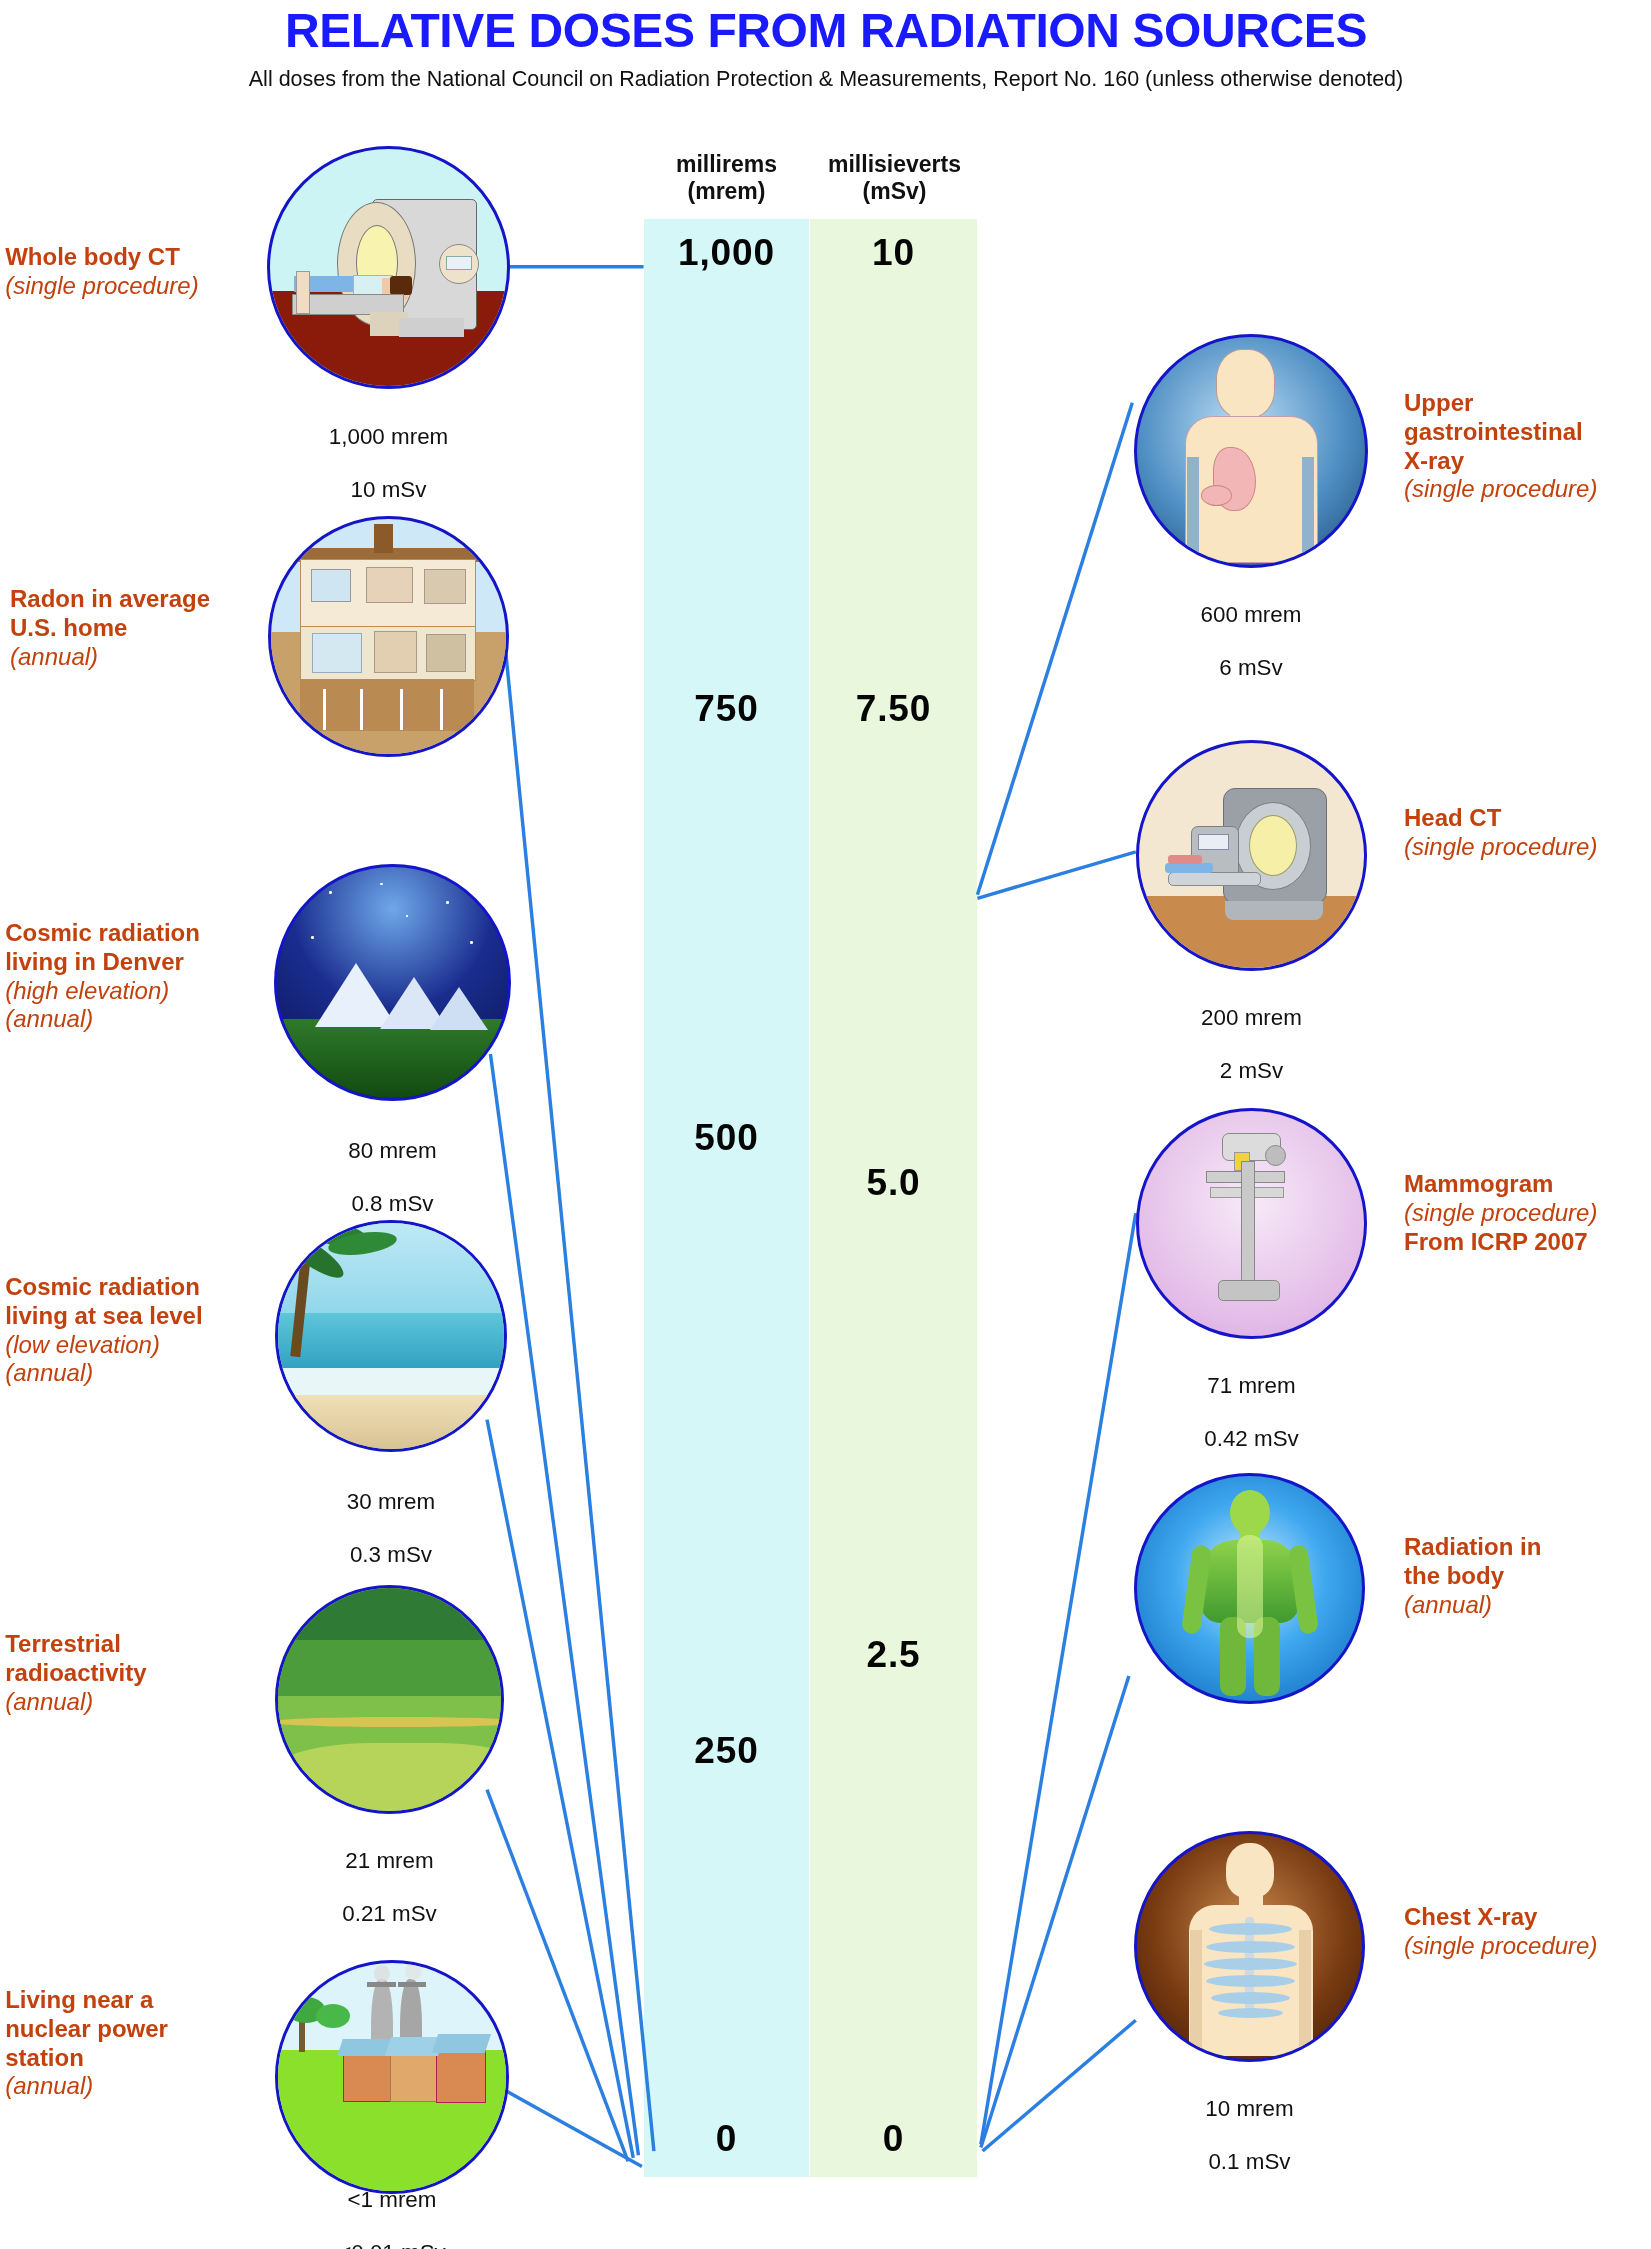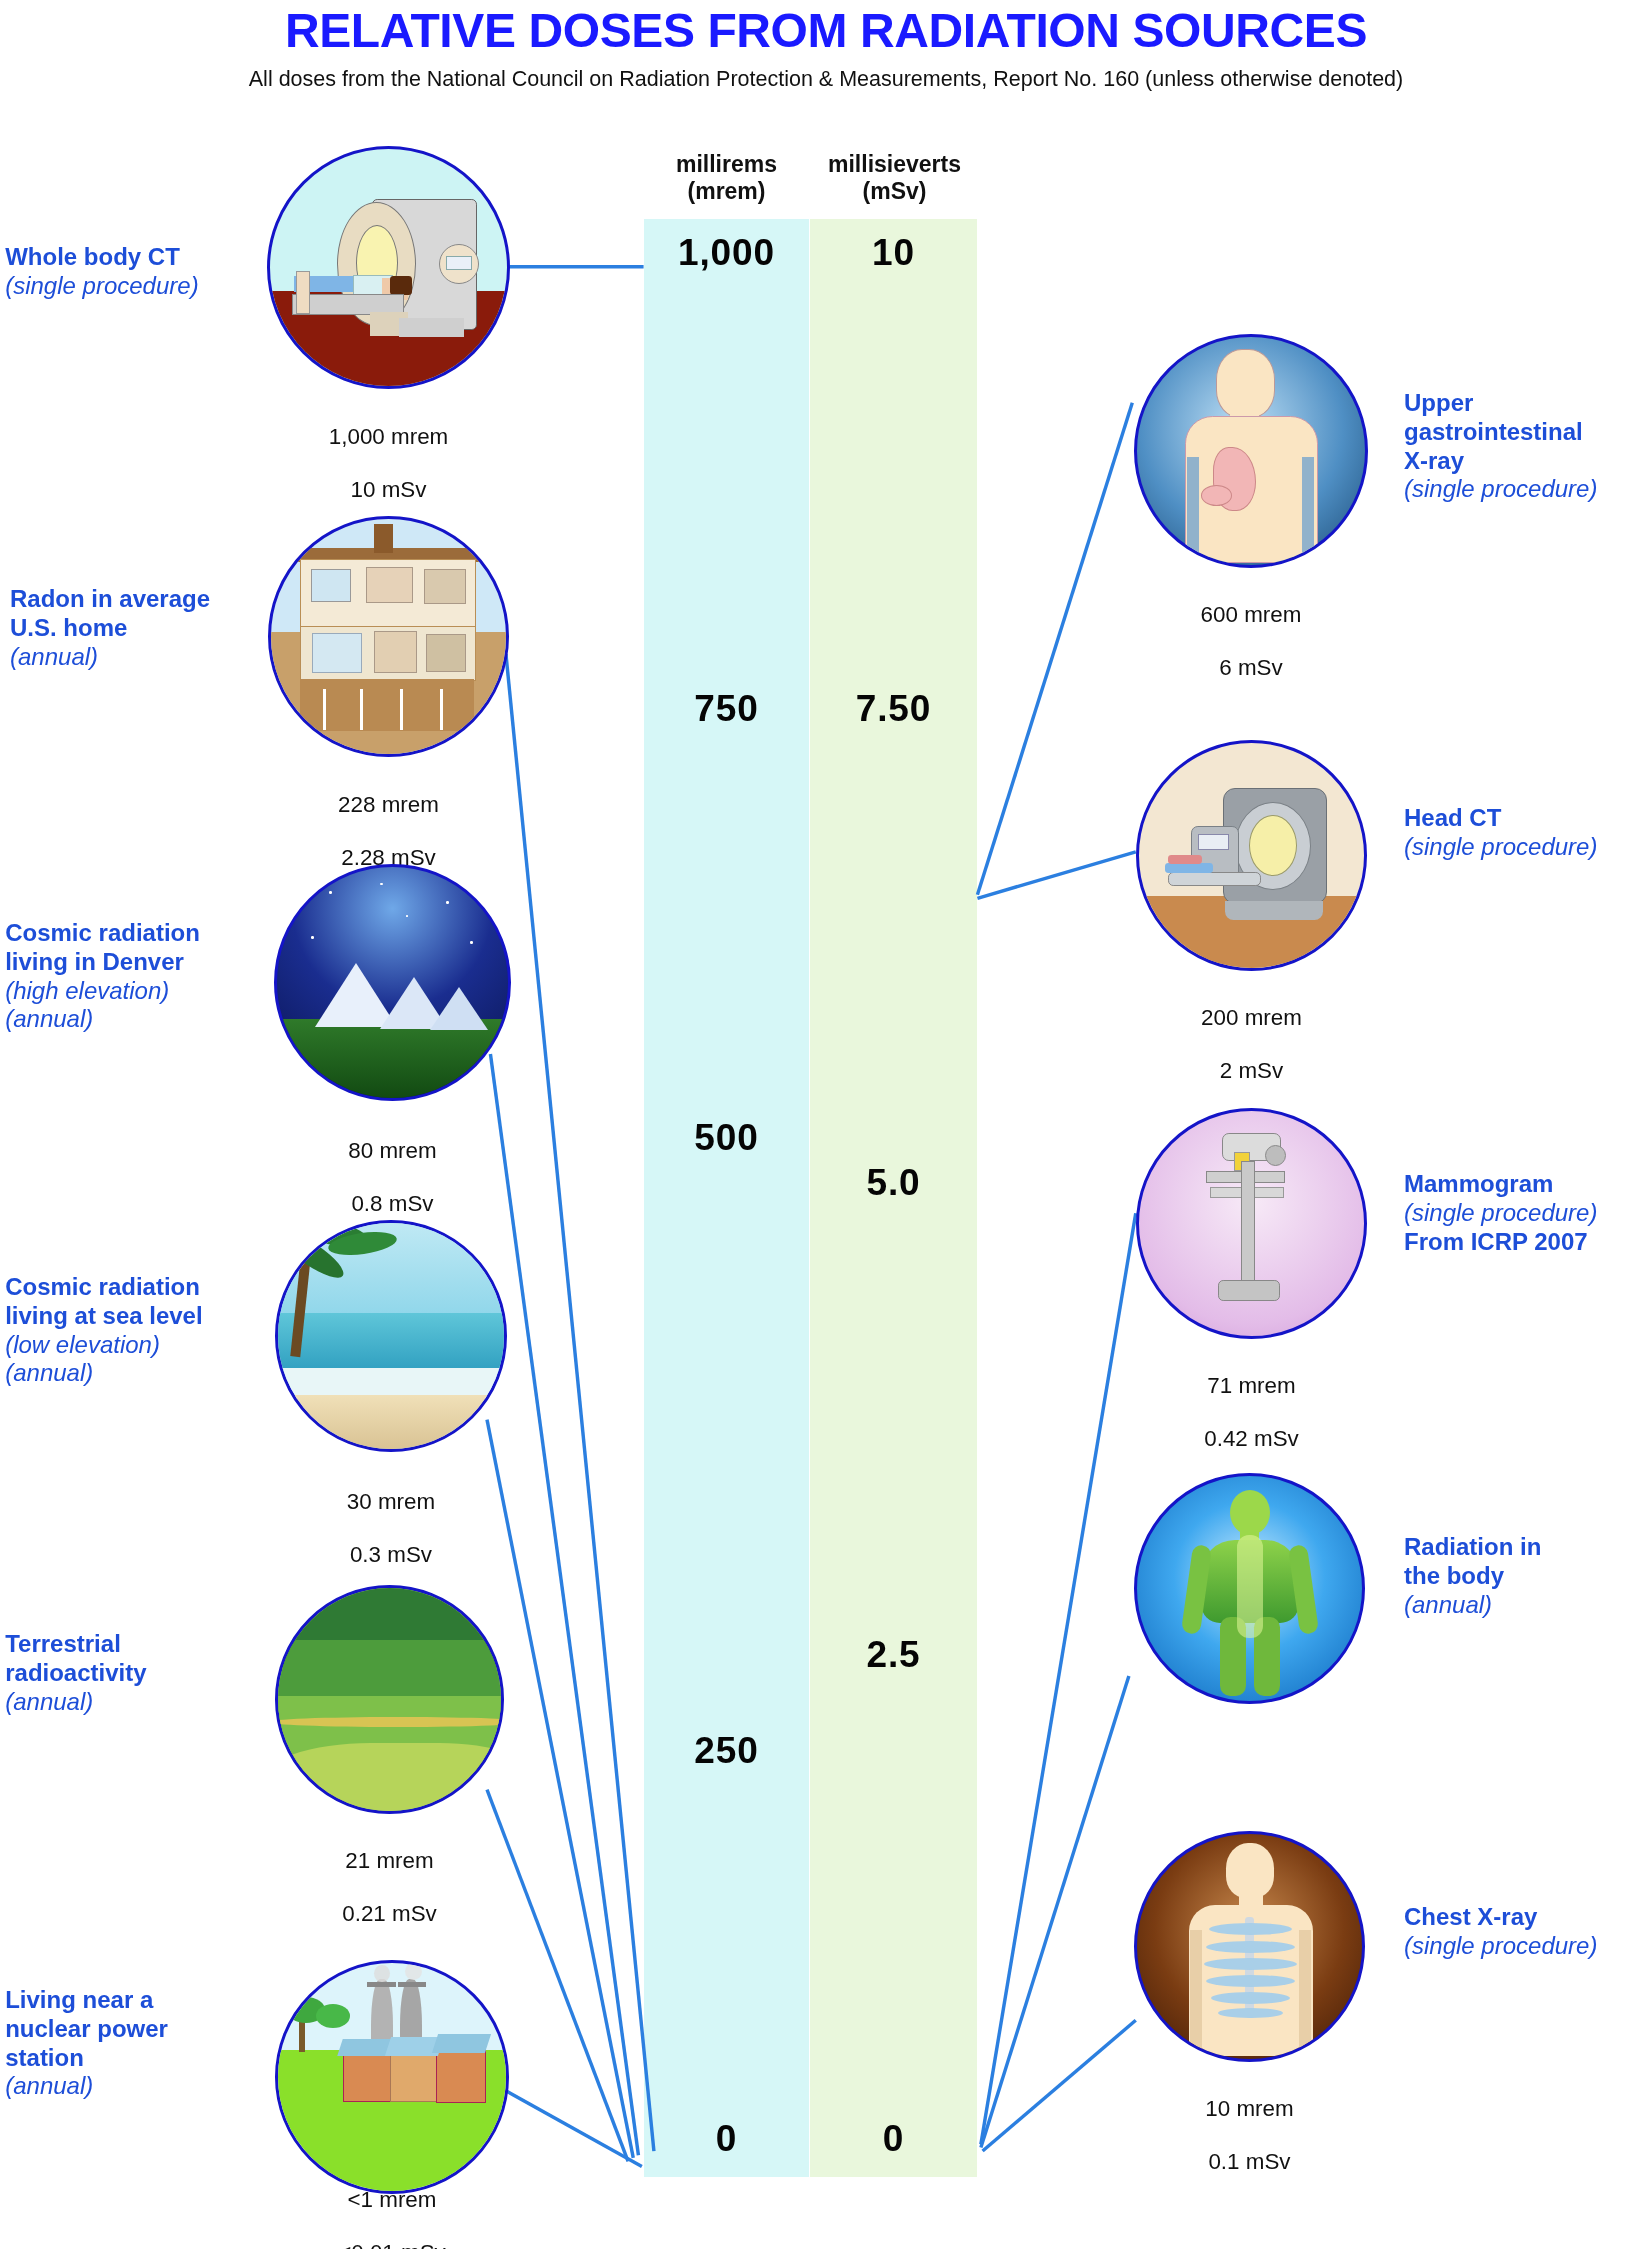--- a/index.html
+++ b/index.html
@@ -56,21 +56,21 @@
     overflow:hidden;
     box-sizing:border-box;
   }
   .cap{
     position:absolute;text-align:center;
     font-size:22.4px;color:#111;line-height:1.18;
     white-space:pre-line;
   }
   .lbl{
     position:absolute;
-    font-size:24px;color:#1d4ed8;line-height:1.2;
+    font-size:24px;color:#c2410c;line-height:1.2;
   }
   .lbl .b{font-weight:bold;display:block;}
   .lbl .i{font-style:italic;display:block;}
   .lbl.left{text-align:left;}
   .lbl.right{text-align:left;}
   .ground{position:absolute;left:0;bottom:0;width:100%;height:42%;}
   .sq{position:absolute;}
 </style>
 </head>
 <body>
@@ -166,24 +166,20 @@
     <div class="sq" style="left:41px;top:114px;width:48px;height:38px;background:#d4e8f2;border:0.9px solid #9ab"></div>
     <div class="sq" style="left:103px;top:112px;width:41px;height:40px;background:#e2cfb2;border:0.9px solid #a98"></div>
     <div class="sq" style="left:155px;top:115px;width:38px;height:36px;background:#cfc0a2;border:0.9px solid #a98"></div>
     <div class="sq" style="left:29px;top:160px;width:174px;height:52px;background:#b98a52"></div>
     <div class="sq" style="left:52px;top:170px;width:2.6px;height:41px;background:#fff"></div>
     <div class="sq" style="left:89px;top:170px;width:2.6px;height:41px;background:#fff"></div>
     <div class="sq" style="left:129px;top:170px;width:2.6px;height:41px;background:#fff"></div>
     <div class="sq" style="left:169px;top:170px;width:2.6px;height:41px;background:#fff"></div>
     <div class="sq" style="left:103px;top:5.2px;width:19px;height:29px;background:#8b5a2b"></div>
   </div>
-  <div class="cap" style="left:268px;top:766px;width:241px">
-    <div>228 mrem</div>
-    <div>2.28 mSv</div>
-  </div>
 
   <div class="lbl left" style="left:5.2px;top:919px;width:258px">
     <span class="b">Cosmic radiation</span>
     <span class="b">living in Denver</span>
     <span class="i">(high elevation)</span>
     <span class="i">(annual)</span>
   </div>
   <div class="circ" style="left:274px;top:864px;width:237px;height:237px;background:radial-gradient(circle at 50% 18%, #6fa8e8 0%, #1a2d8f 45%, #07104a 100%)">
     <div class="sq" style="left:0;bottom:0;width:100%;height:34%;background:linear-gradient(#2f7a2a,#124a12)"></div>
     <div class="sq" style="left:38px;top:96px;width:0;height:0;border-left:41px solid transparent;border-right:41px solid transparent;border-bottom:64px solid #e8f0fb"></div>

